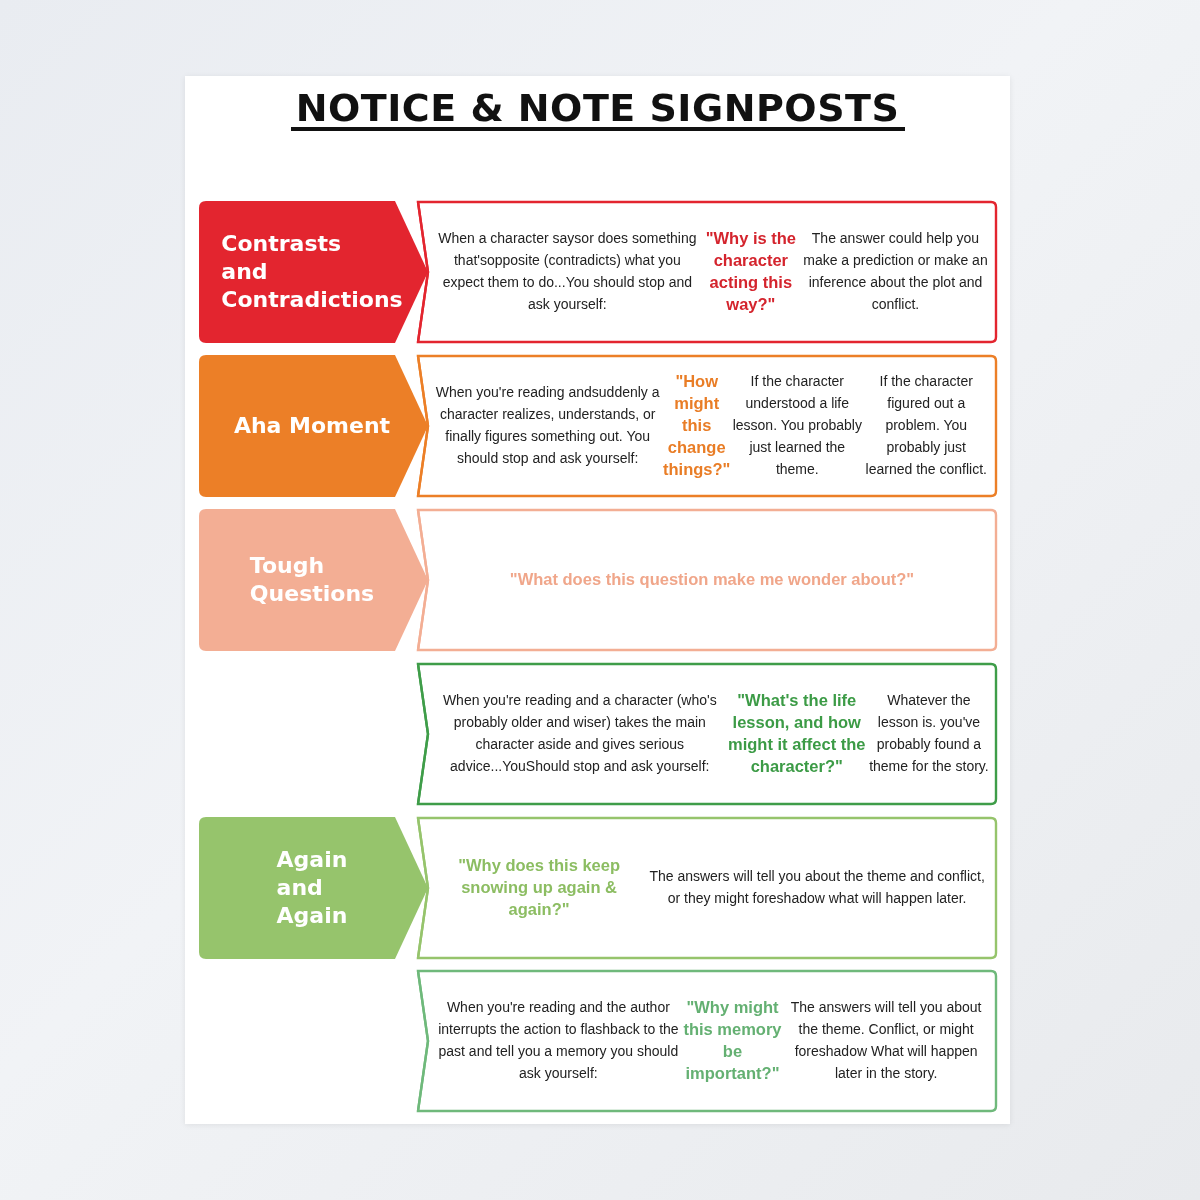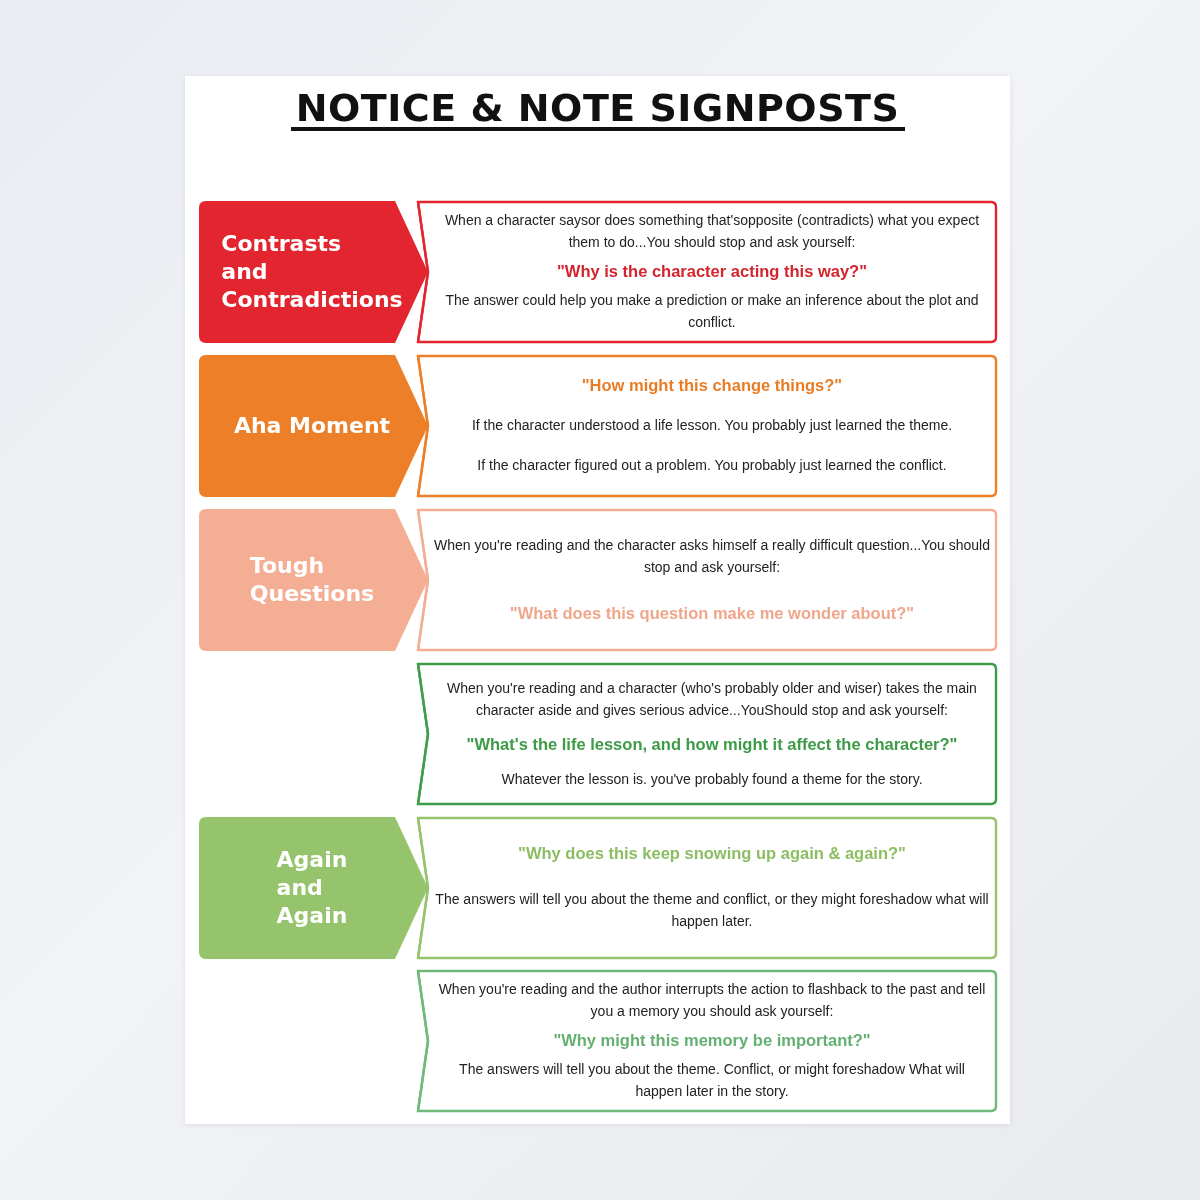--- a/index.html
+++ b/index.html
@@ -31,21 +31,21 @@
       text-align: left; color: #fff; font-weight: bold;
       font-family: "DejaVu Sans", sans-serif; font-size: 22px; line-height: 28px;
       white-space: pre-line; padding-right: 0px; box-sizing: border-box;
     }
     .box {
       position: absolute; left: 231px; top: 0; width: 582px; height: 144px;
     }
     .box svg { position: absolute; left: 0; top: 0; }
     .box-content {
       position: absolute; left: 12px; top: 0; width: 568px; height: 144px;
-      display: flex; flex-direction: column; justify-content: space-evenly; align-items: center;
+      display: flex; flex-direction: row; justify-content: space-evenly; align-items: center;
       text-align: center; box-sizing: border-box; padding: 2px 6px 4px 6px;
     }
     .desc {
       font-size: 14px; line-height: 22px; color: #222;
     }
     .question {
       font-size: 16.5px; font-weight: bold; line-height: 22px;
     }
   </style>
 </head>
@@ -83,20 +83,21 @@
         <path class="arrow-path" d="M8 1 L197 1 L230 72 L197 143 L8 143 Q1 143 1 136 L1 8 Q1 1 8 1 Z" fill="#ec7f27"></path>
       </svg>
       <div class="label-text">Aha Moment</div>
     </div>
     <div class="box">
       <svg width="582" height="144" viewBox="0 0 582 144">
         <path class="box-path" fill="#fff" stroke-width="2.4" d="M2 2 L575 2 Q580 2 580 7 L580 137 Q580 142 575 142 L2 142 L12 72 Z" stroke="#ec7f27"></path>
         <path class="box-path-inner" fill="none" stroke-width="2.4" d="M2 2 L12 72 L2 142" stroke="#ec7f27"></path>
       </svg>
       <div class="box-content">
+        <div class="desc intro">When you're reading andsuddenly a character realizes, understands, or finally figures something out. You should stop and ask yourself:</div>
         <div class="question" style="color: rgb(233, 125, 38);">"How might this change things?"</div>
       <div class="desc">If the character understood a life lesson. You probably just learned the theme.</div>
             <div class="desc">If the character figured out a problem. You probably just learned the conflict.</div>
           </div>
     </div>
   </div>
 
   <div class="row" style="top: 432px;">
     <div class="label">
       <svg width="232" height="144" viewBox="0 0 232 144">
@@ -104,21 +105,20 @@
       </svg>
       <div class="label-text">Tough
 Questions</div>
     </div>
     <div class="box">
       <svg width="582" height="144" viewBox="0 0 582 144">
         <path class="box-path" fill="#fff" stroke-width="2.4" d="M2 2 L575 2 Q580 2 580 7 L580 137 Q580 142 575 142 L2 142 L12 72 Z" stroke="#f3ae94"></path>
         <path class="box-path-inner" fill="none" stroke-width="2.4" d="M2 2 L12 72 L2 142" stroke="#f3ae94"></path>
       </svg>
       <div class="box-content">
-        <div class="desc intro">When you're reading and the character asks himself a really difficult question...You should stop and ask yourself:</div>
         <div class="question" style="color: rgb(240, 166, 138);">"What does this question make me wonder about?"</div>
           </div>
     </div>
   </div>
 
   <div class="row" style="top: 586px;">
     <div class="box">
       <svg width="582" height="144" viewBox="0 0 582 144">
         <path class="box-path" fill="#fff" stroke-width="2.4" d="M2 2 L575 2 Q580 2 580 7 L580 137 Q580 142 575 142 L2 142 L12 72 Z" stroke="#3f9d49"></path>
         <path class="box-path-inner" fill="none" stroke-width="2.4" d="M2 2 L12 72 L2 142" stroke="#3f9d49"></path>

